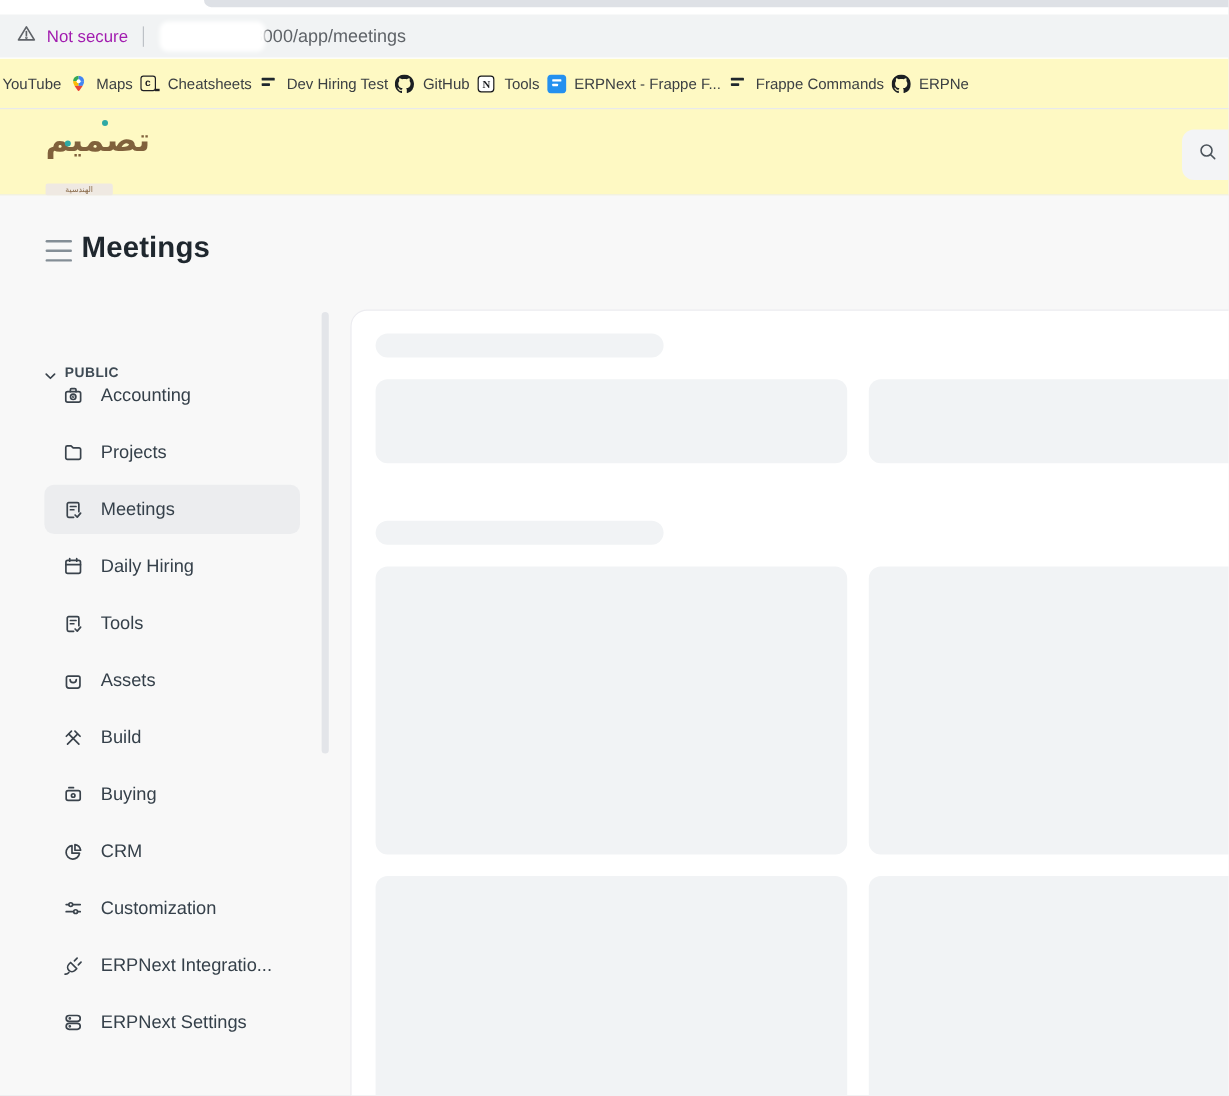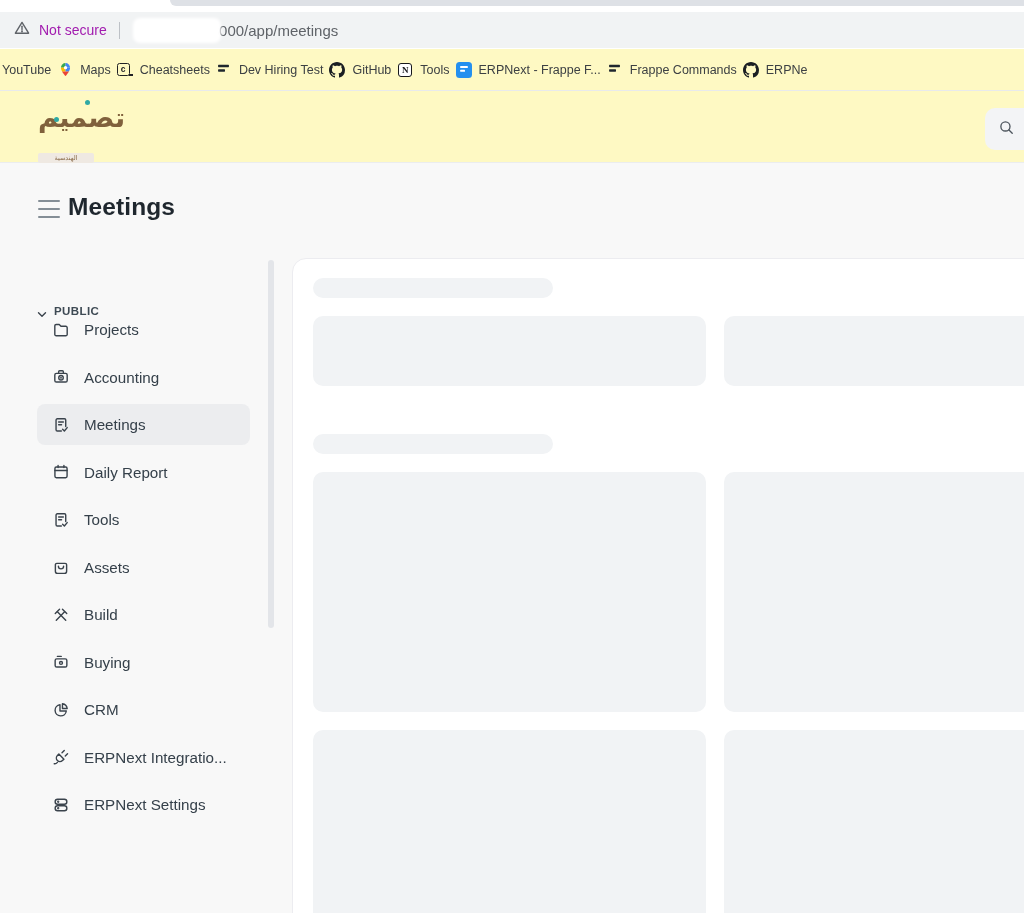--- a/index.html
+++ b/index.html
@@ -218,58 +218,58 @@
     </span>
     <span class="lbl">PUBLIC</span>
   </div>
 
   <div class="sidelist">
 
 
     <div class="sitem">
       <span class="sicon">
         <svg class="ic" width="18" height="18" viewBox="0 0 16 16">
-          <path d="M2.5 11.9 V4.3 a1.2 1.2 0 0 1 1.2-1.2 h2.7 l1.6 1.6 h4.3 a1.2 1.2 0 0 1 1.2 1.2 v6 a1.2 1.2 0 0 1-1.2 1.2 H3.7 a1.2 1.2 0 0 1-1.2-1.2 z"></path>
-        </svg>
-      </span>
-      <span class="slabel">Projects</span>
-    </div>
-
-    <div class="sitem">
-      <span class="sicon">
-        <svg class="ic" width="18" height="18" viewBox="0 0 16 16">
           <rect x="2.5" y="4.8" width="11" height="7.7" rx="1.4"></rect>
           <circle cx="8" cy="8.6" r="2"></circle>
             <circle cx="8" cy="8.6" r="0.3"></circle>
           <path d="M5.9 4.8 V3.4 a0.9 0.9 0 0 1 .9-.9 h2.4 a0.9 0.9 0 0 1 .9.9 V4.8"></path>
         </svg>
       </span>
       <span class="slabel">Accounting</span>
     </div>
 
+    <div class="sitem">
+      <span class="sicon">
+        <svg class="ic" width="18" height="18" viewBox="0 0 16 16">
+          <path d="M2.5 11.9 V4.3 a1.2 1.2 0 0 1 1.2-1.2 h2.7 l1.6 1.6 h4.3 a1.2 1.2 0 0 1 1.2 1.2 v6 a1.2 1.2 0 0 1-1.2 1.2 H3.7 a1.2 1.2 0 0 1-1.2-1.2 z"></path>
+        </svg>
+      </span>
+      <span class="slabel">Projects</span>
+    </div>
+
     <div class="sitem selected">
       <span class="sicon">
         <svg class="ic" width="18" height="18" viewBox="0 0 16 16">
           <path d="M12.2 9.3 V3.6 a1.1 1.1 0 0 0-1.1-1.1 H4.7 a1.1 1.1 0 0 0-1.1 1.1 v8.7 a1.1 1.1 0 0 0 1.1 1.1 h3.6"></path>
           <path d="M5.9 5.4 h4.2 M5.9 7.8 h2.6"></path>
           <path d="M9.4 11.7 l1.6 1.6 2.5-3"></path>
         </svg>
       </span>
       <span class="slabel">Meetings</span>
     </div>
 
     <div class="sitem">
       <span class="sicon">
         <svg class="ic" width="18" height="18" viewBox="0 0 16 16">
           <rect x="2.6" y="3.6" width="10.8" height="9.5" rx="1.3"></rect>
           <path d="M2.6 6.7 h10.8"></path>
             <path d="M5.4 2.2 v1.9 M10.6 2.2 v1.9"></path>
         </svg>
       </span>
-      <span class="slabel">Daily Report</span>
+      <span class="slabel">Daily Hiring</span>
     </div>
 
     <div class="sitem">
       <span class="sicon">
         <svg class="ic" width="18" height="18" viewBox="0 0 16 16">
           <path d="M12.2 9.3 V3.6 a1.1 1.1 0 0 0-1.1-1.1 H4.7 a1.1 1.1 0 0 0-1.1 1.1 v8.7 a1.1 1.1 0 0 0 1.1 1.1 h3.6"></path>
           <path d="M5.9 5.4 h4.2 M5.9 7.8 h2.6"></path>
           <path d="M9.4 11.7 l1.6 1.6 2.5-3"></path>
         </svg>
       </span>
@@ -311,20 +311,30 @@
     <div class="sitem">
       <span class="sicon">
         <svg class="ic" width="18" height="18" viewBox="0 0 16 16">
           <path d="M7.1 3.3 a5 5 0 1 0 5.6 5.6 H7.1 z"></path>
           <path d="M9.3 2.5 a5 5 0 0 1 4.2 4.2 H9.3 z"></path>
         </svg>
       </span>
       <span class="slabel">CRM</span>
     </div>
 
+    <div class="sitem">
+      <span class="sicon">
+        <svg class="ic" width="18" height="18" viewBox="0 0 16 16">
+          <path d="M2.8 5.2 h10.4 M2.8 10.4 h10.4"></path>
+          <circle cx="6.2" cy="5.2" r="1.4" fill="#f8f8f8"></circle>
+          <circle cx="9.8" cy="10.4" r="1.4" fill="#f8f8f8"></circle>
+        </svg>
+      </span>
+      <span class="slabel">Customization</span>
+    </div>
 
     <div class="sitem">
       <span class="sicon">
         <svg class="ic" width="18" height="18" viewBox="0 0 16 16">
           <path d="M4.8 11.2 a3.2 3.2 0 0 0 4.5 0 l1.3-1.3 -4.5-4.5 -1.3 1.3 a3.2 3.2 0 0 0 0 4.5 z"></path>
           <path d="M8.9 4.2 l2-2 M11.8 7.1 l2-2"></path>
           <path d="M2 14 c1.2.3 2.1-.4 2.8-1.2"></path>
         </svg>
       </span>
       <span class="slabel">ERPNext Integratio...</span>

